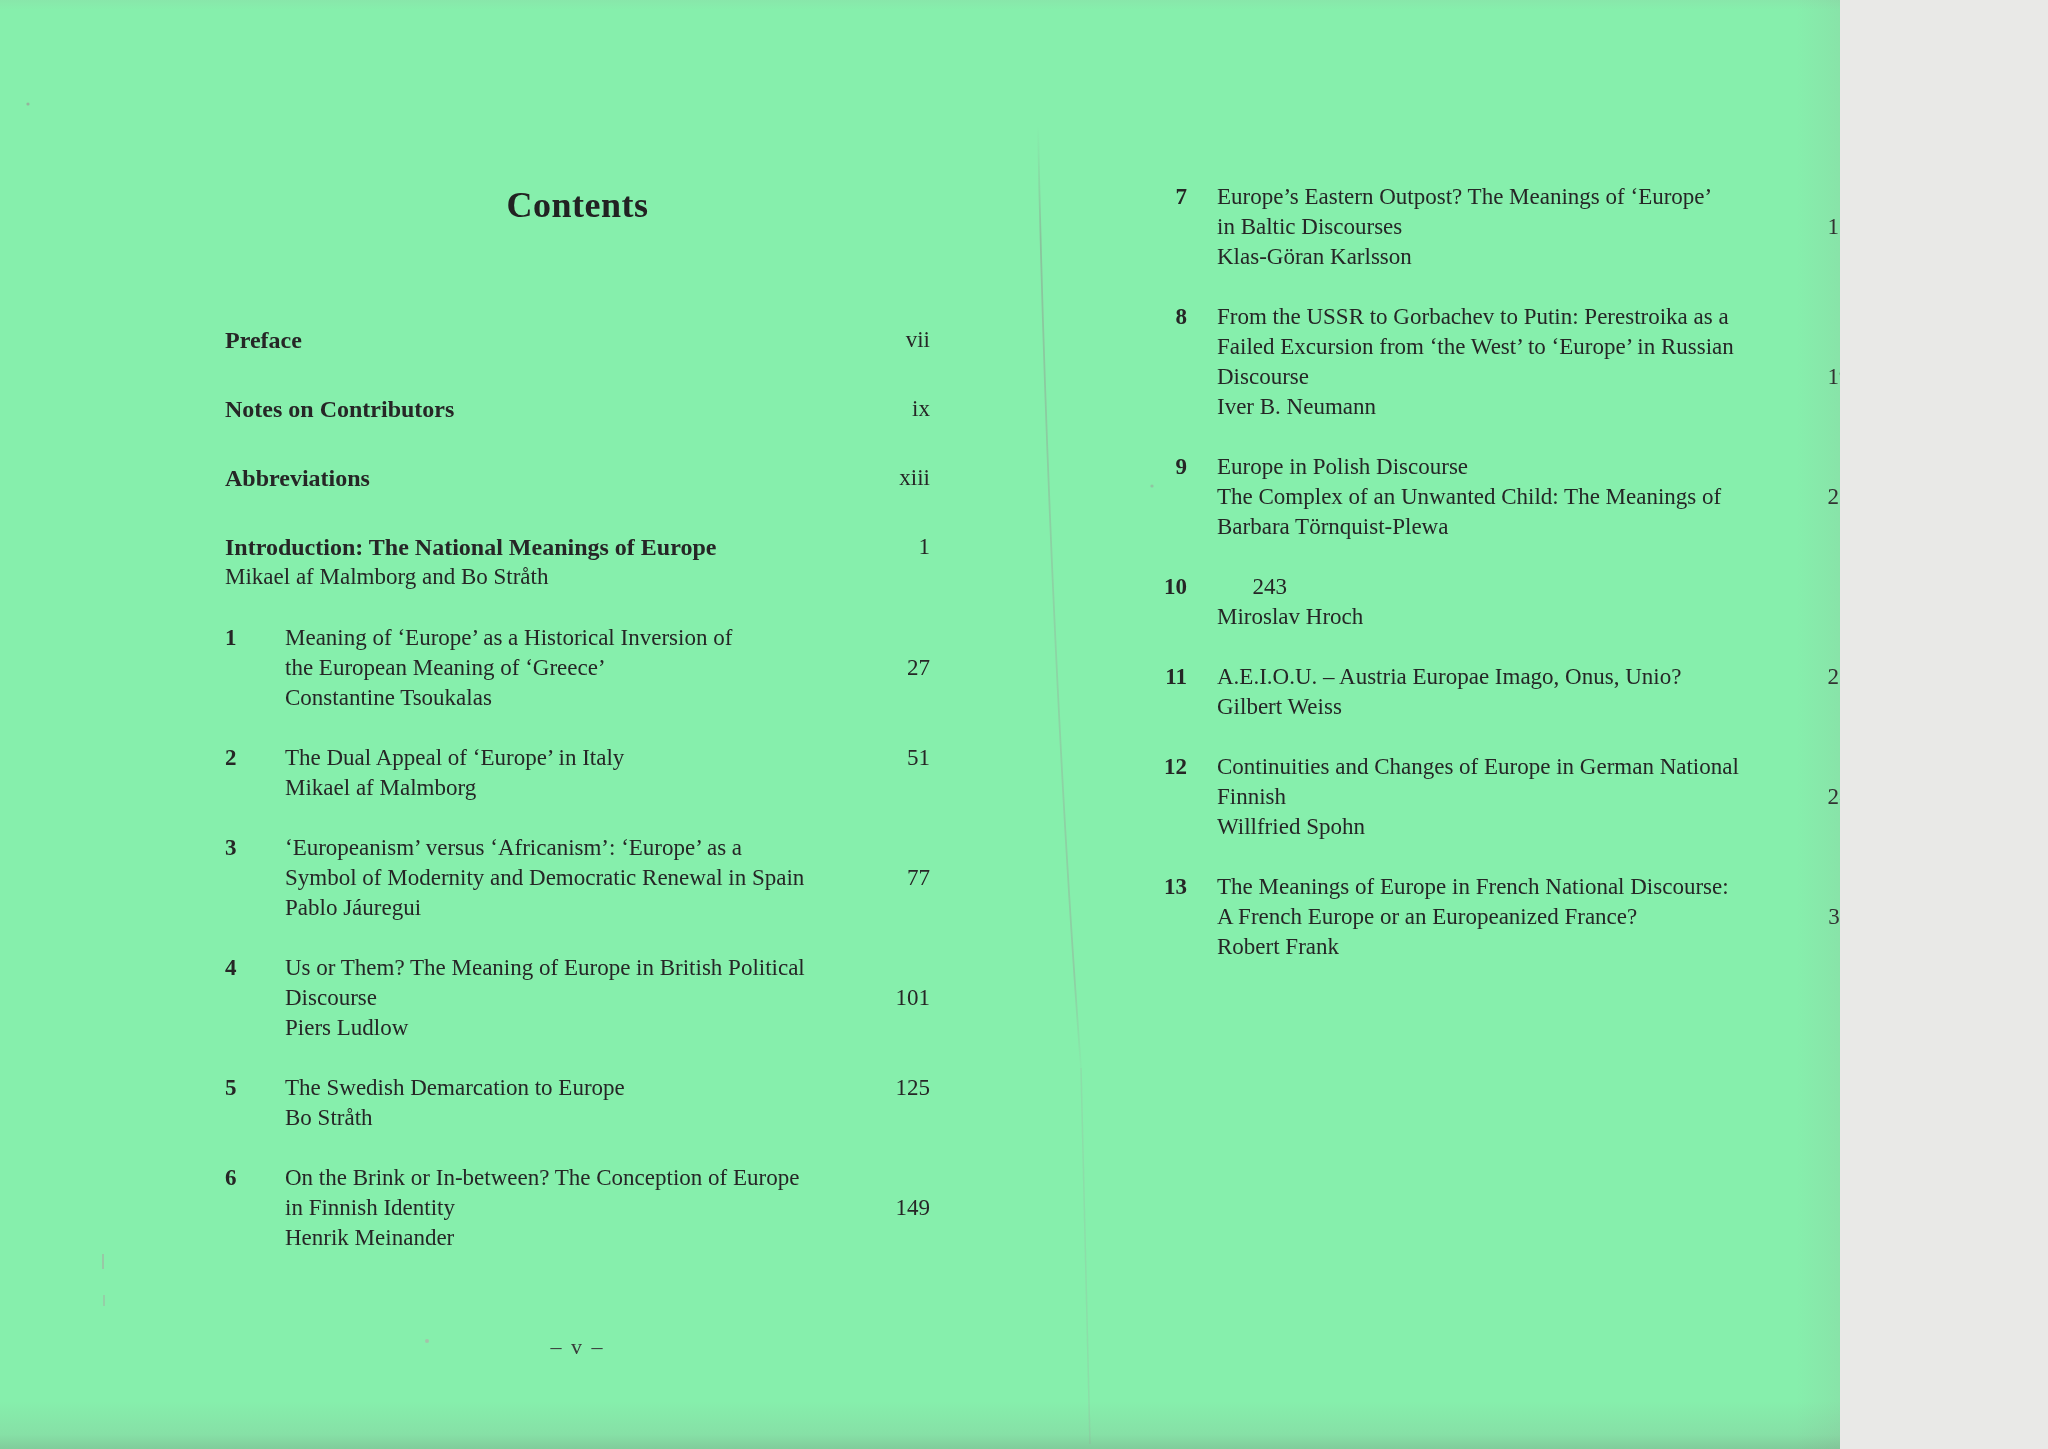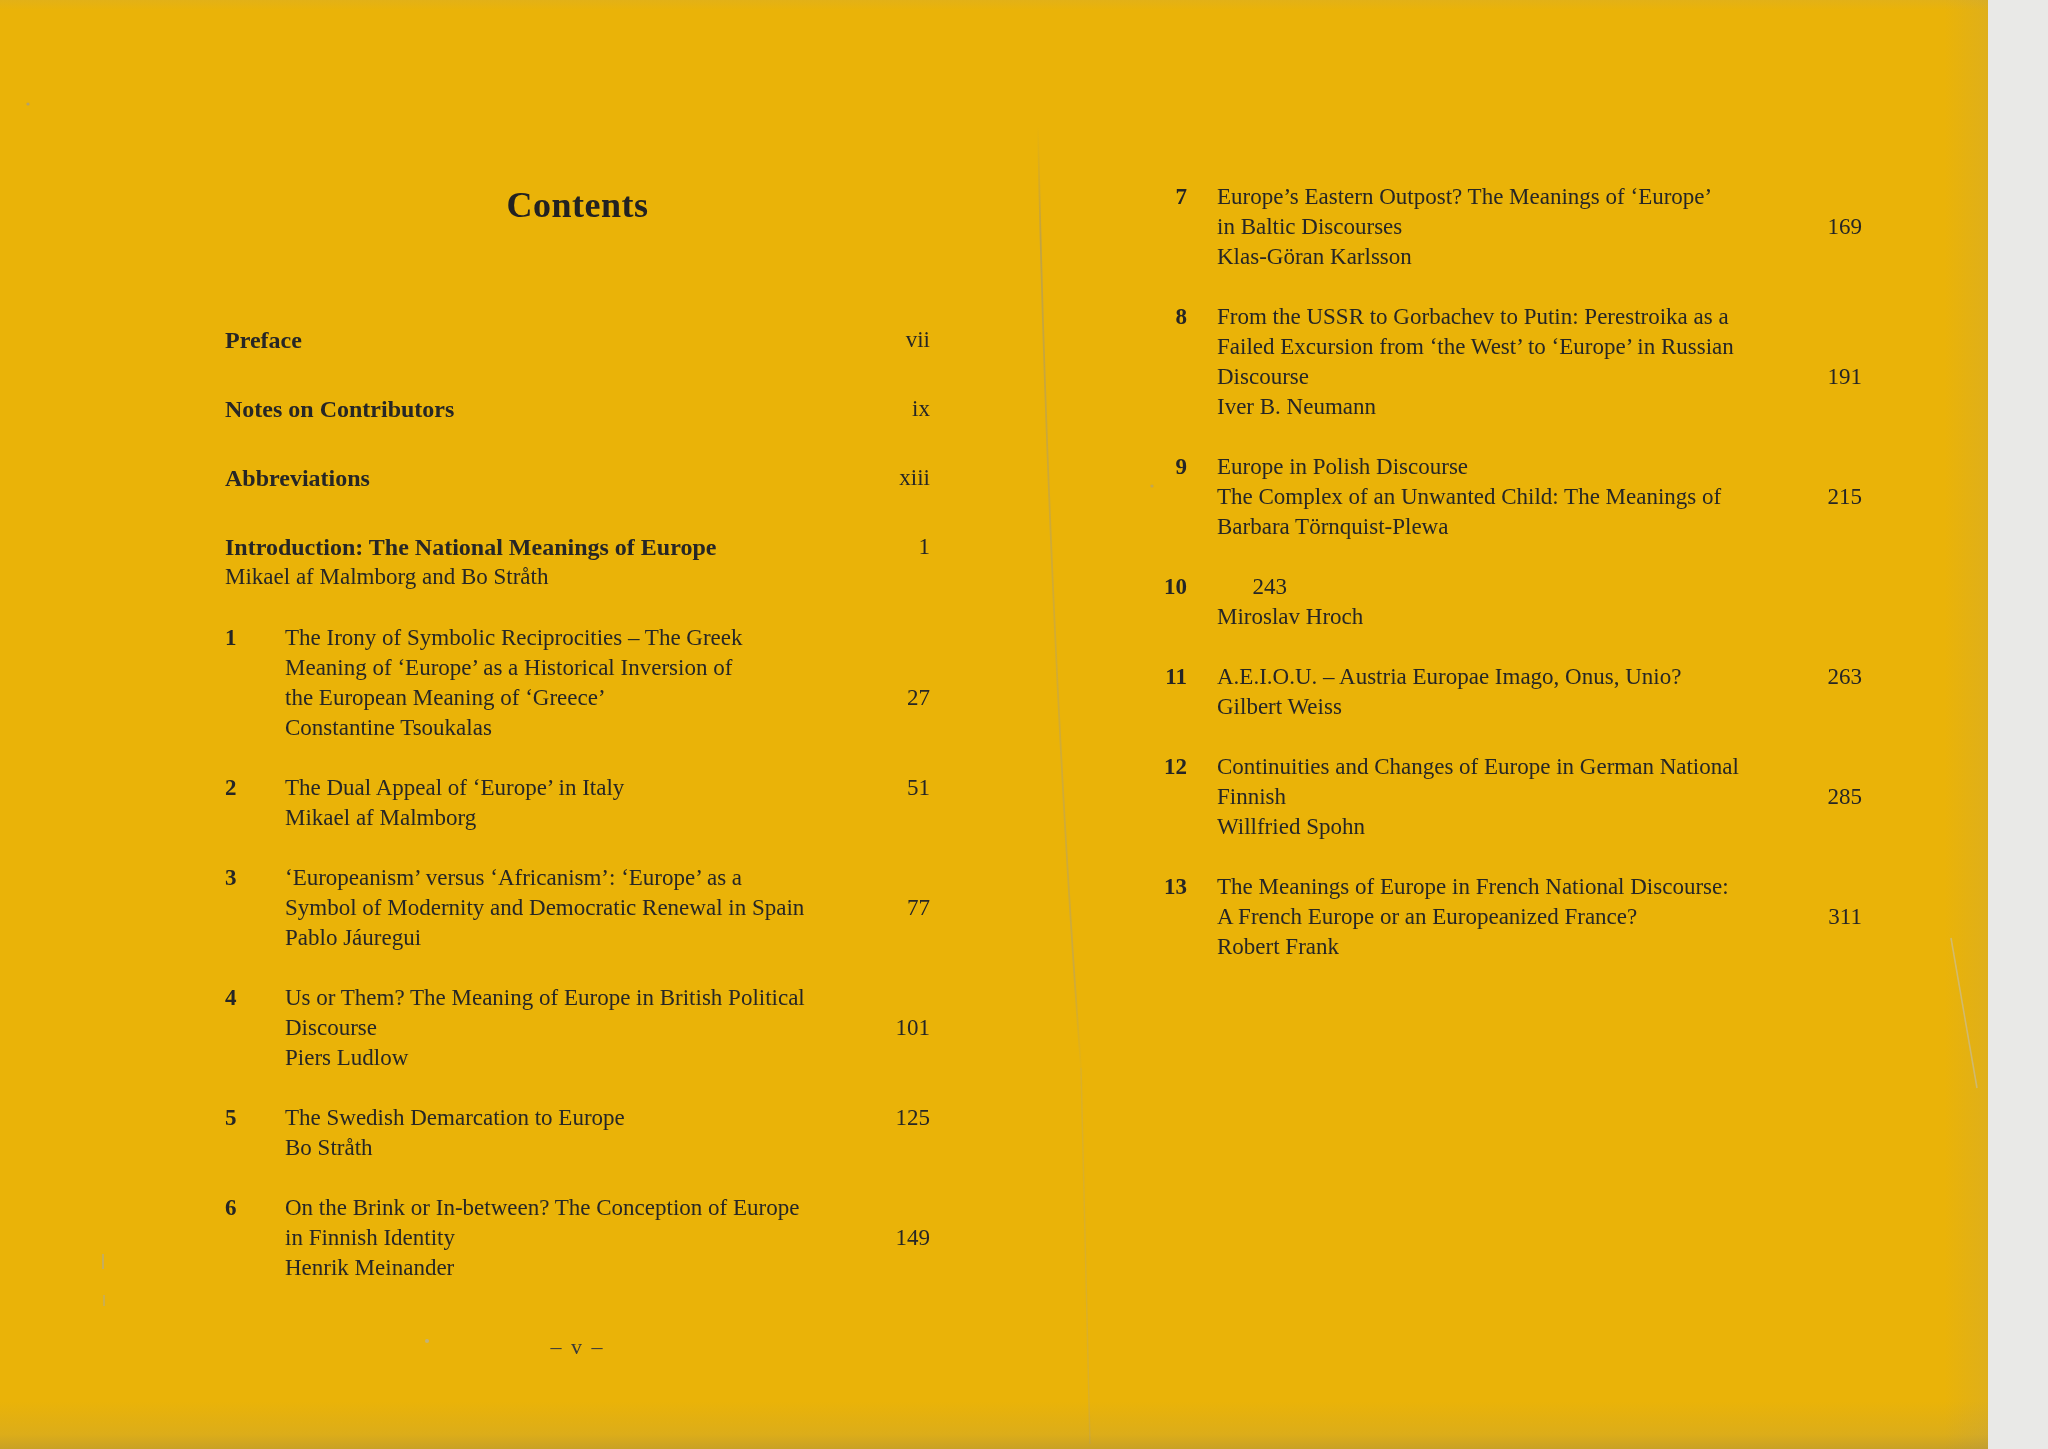--- a/index.html
+++ b/index.html
@@ -1,19 +1,19 @@
 <!DOCTYPE html>
 <html><head>
 <meta charset="utf-8">
 <title>Contents</title>
 <style>
   html,body{margin:0;padding:0;background:#e9e9e7;}
   .scan{
-    position:relative;width:1988px;height:1449px;overflow:hidden;
-    background:#eab308;
+    position:relative;width:1840px;height:1449px;overflow:hidden;
+    background:#86efac;
     font-family:"Liberation Serif","DejaVu Serif",serif;
     color:#262626;
   }
   
   .col{position:absolute;}
   .col-left{left:225px;top:183px;width:705px;}
   .col-right{left:1157px;top:182px;width:705px;}
 
   h1.contents{
     font-size:36px;font-weight:bold;line-height:44px;
@@ -109,21 +109,20 @@
         <span class="pg">1</span>
       </div>
       <div class="author"><span class="it">Mikael af Malmborg</span><span> and </span><span class="it">Bo Stråth</span></div>
     </div>
   </div>
         <div class="entry ch">
     <span class="num">1</span>
     <div class="body">
       <div class="trow">
         <div class="tlines">
-                <span class="tline">The Irony of Symbolic Reciprocities – The Greek</span>
                 <span class="tline">Meaning of ‘Europe’ as a Historical Inversion of</span>
                 <span class="tline">the European Meaning of ‘Greece’</span>
               </div>
         <span class="pg">27</span>
       </div>
       <div class="author"><span class="it">Constantine Tsoukalas</span></div>
     </div>
   </div>
         <div class="entry ch">
     <span class="num">2</span>

